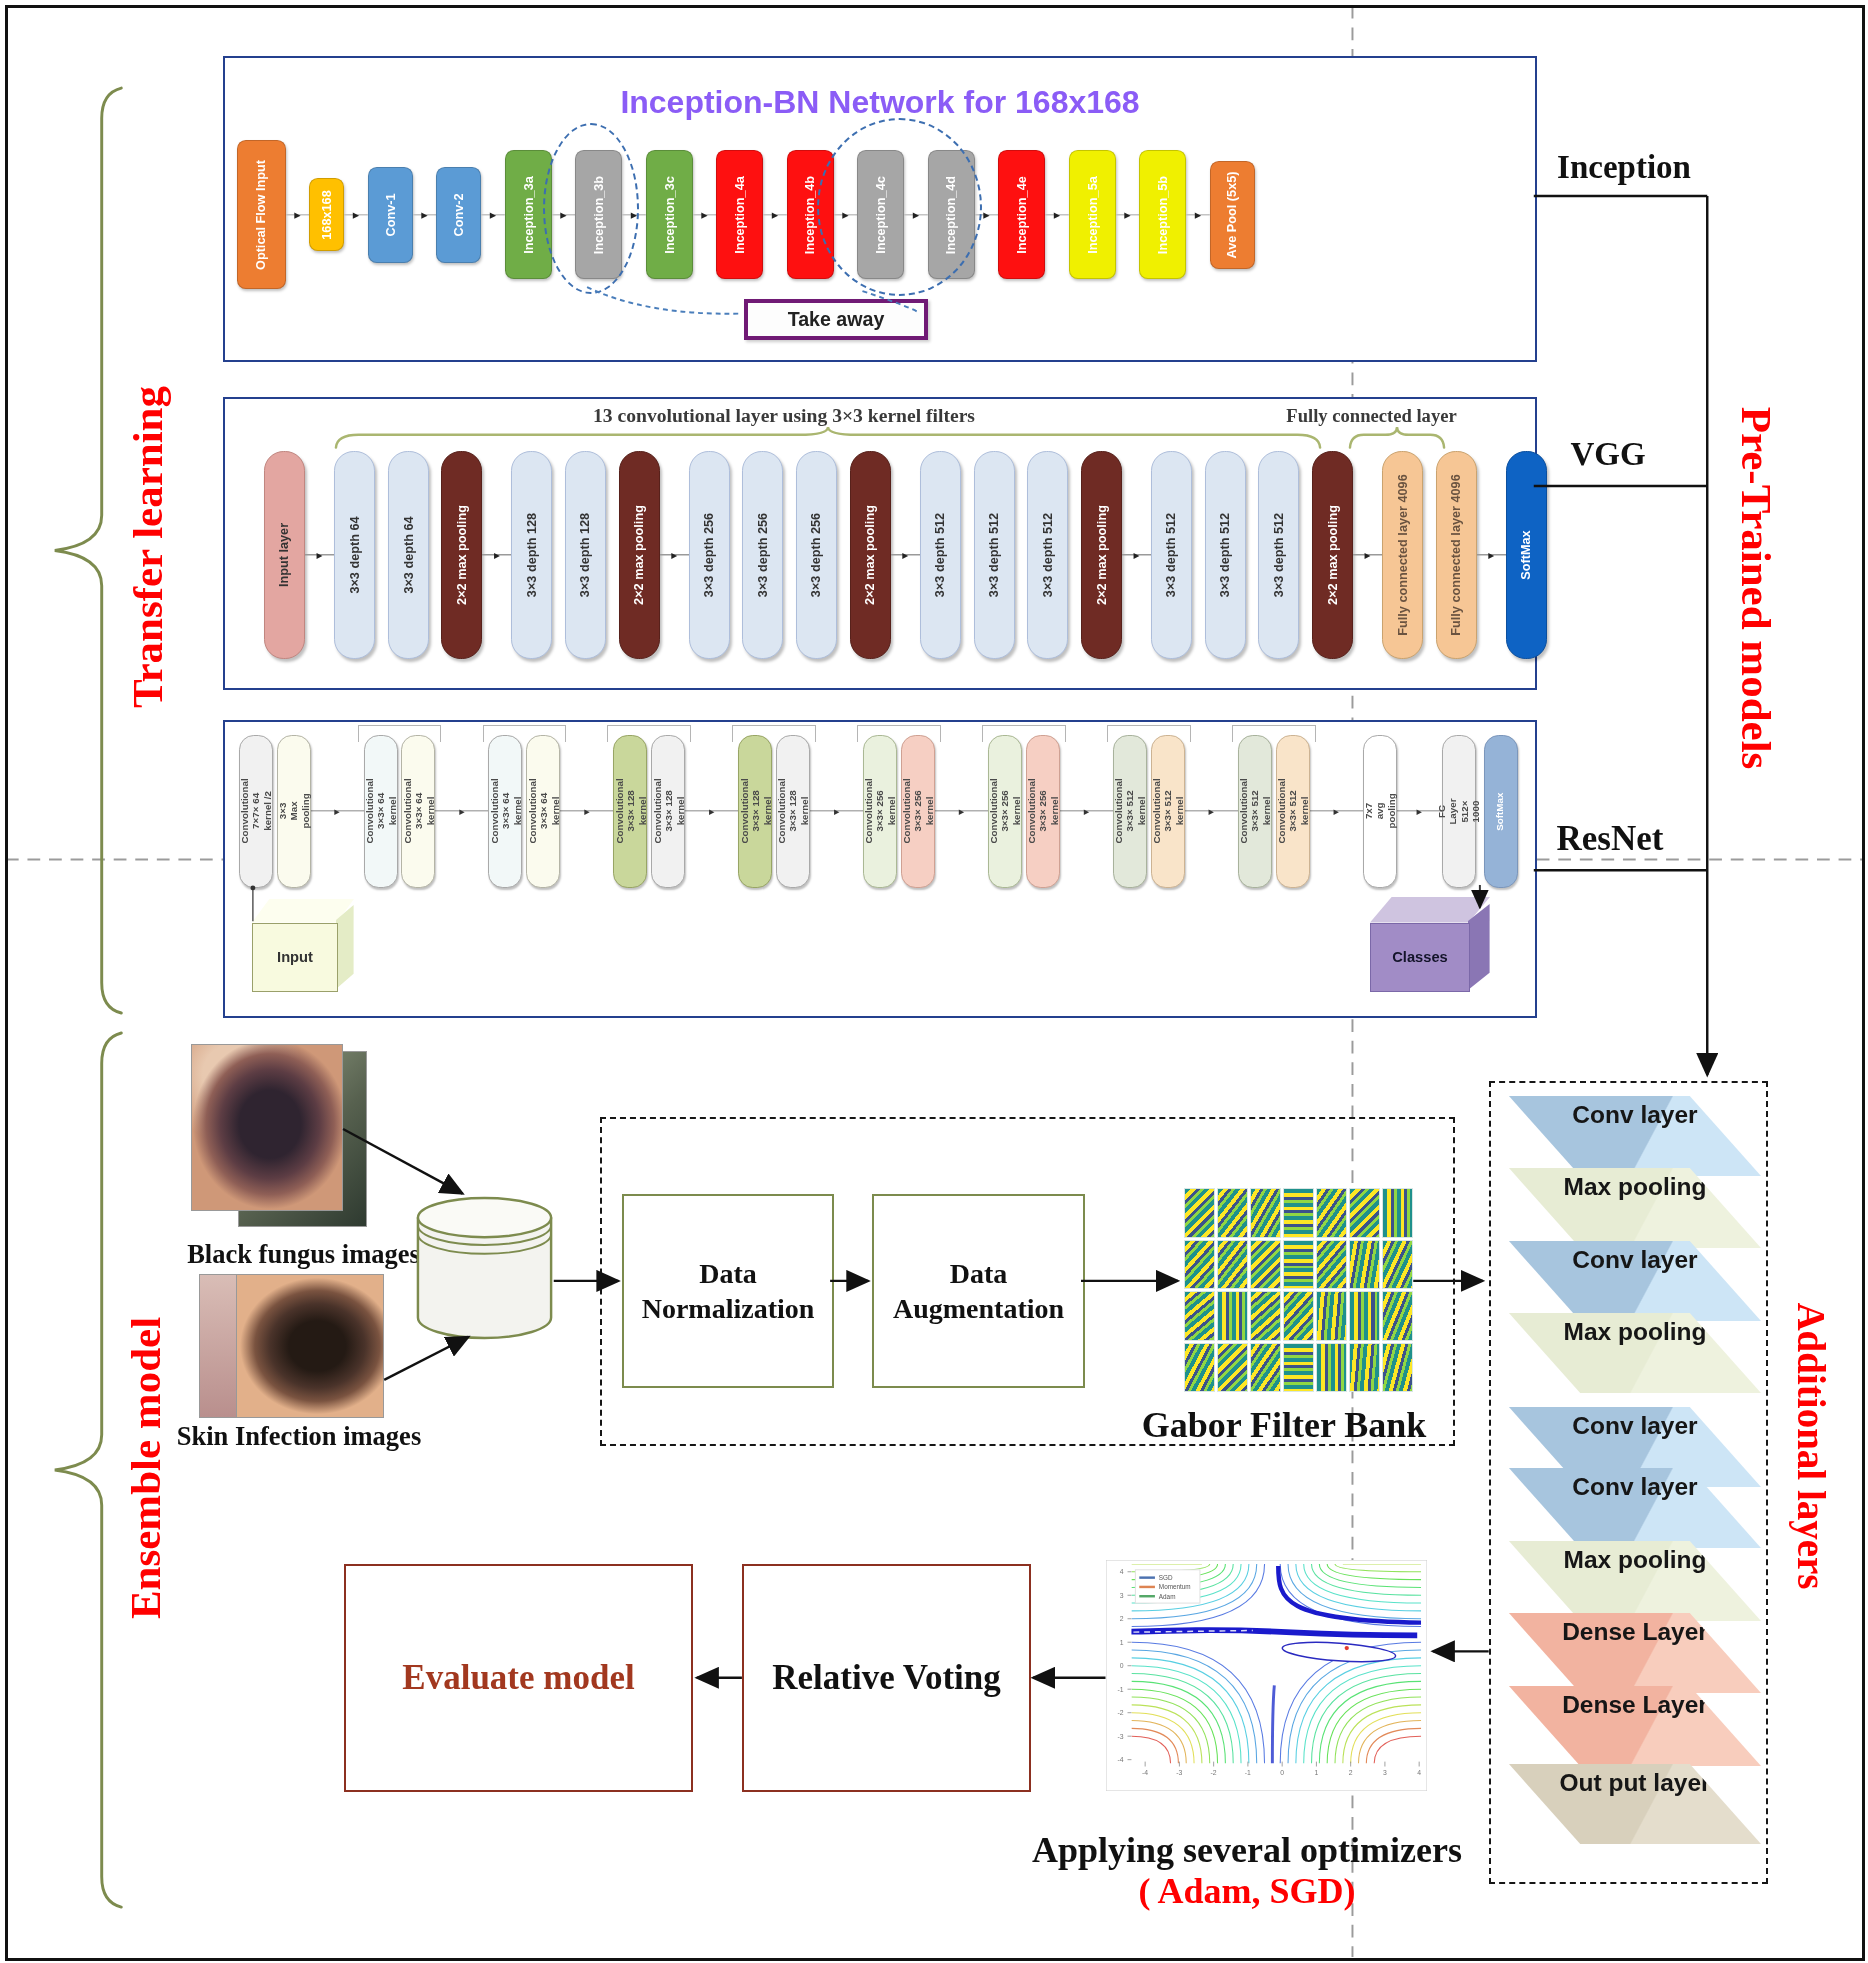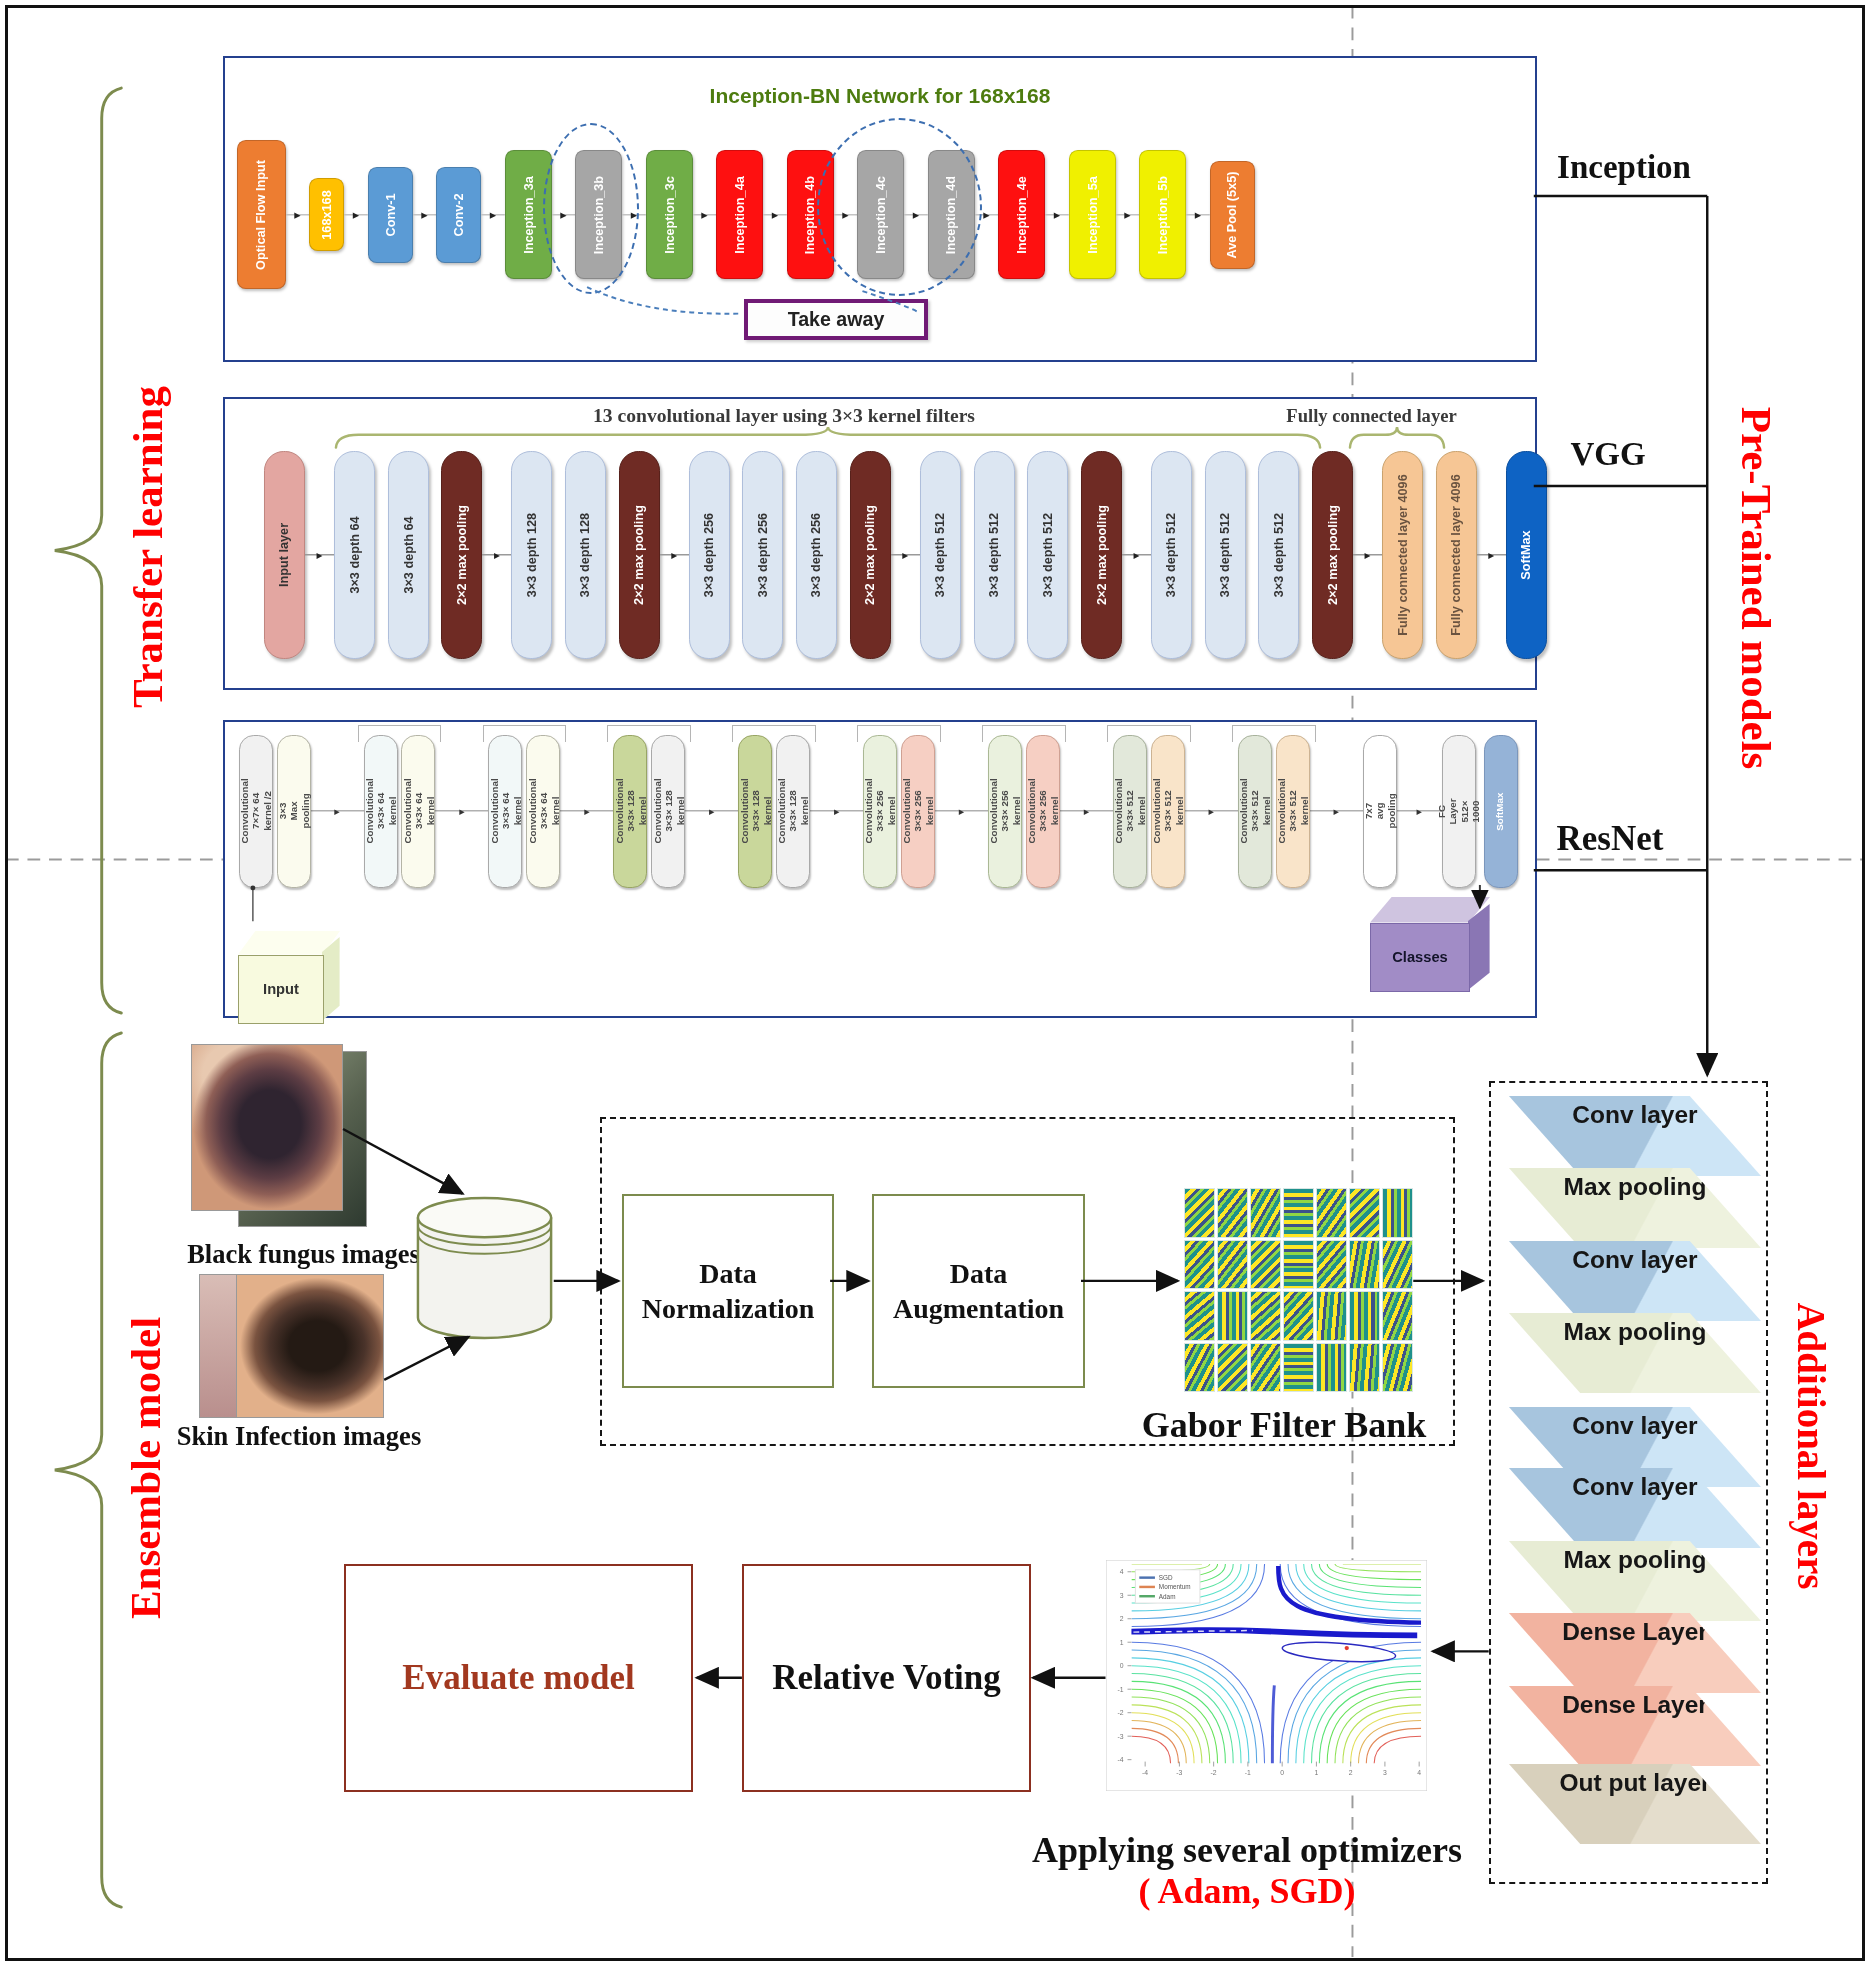--- a/index.html
+++ b/index.html
@@ -3,21 +3,21 @@
 <meta charset="utf-8">
 <style>
   html,body{margin:0;padding:0;background:#fff;}
   #stage{position:relative;width:1868px;height:1963px;background:#fff;overflow:hidden;
          font-family:"Liberation Sans",sans-serif;color:#111;}
   .abs{position:absolute;}
   #frame{left:4.9px;top:4.9px;width:1854px;height:1950px;border:3.9px solid #111;}
   svg.layer{position:absolute;left:0;top:0;pointer-events:none;}
   
   .bluebox{position:absolute;background:#fff;border:2.9px solid #24408e;}
-  .boxtitle{position:absolute;left:0;right:0;text-align:center;font-weight:bold;font-size:21px;color:#4d7c0f;}
+  .boxtitle{position:absolute;left:0;right:0;text-align:center;font-weight:bold;font-size:32px;color:#8b5cf6;}
   
   .vlabel{position:absolute;white-space:nowrap;font-family:"Liberation Serif",serif;font-weight:bold;color:#ff0000;}
   .sidelab{position:absolute;white-space:nowrap;font-family:"Liberation Serif",serif;font-weight:bold;color:#111;
            transform:translate(-50%,-50%);}
   
   .flexrow{position:absolute;display:flex;align-items:center;}
   .iblk{border-radius:8.8px;display:flex;align-items:center;justify-content:center;
         box-shadow:1px 2px 2.9px rgba(0,0,0,.25);border:1px solid rgba(0,0,0,.18);}
   .t-input{width:47px;height:147px;background:#ed7d31;}
   .t-mini{width:33px;height:71px;background:#ffc000;}
@@ -398,21 +398,21 @@
           </div>
         </div>
         <div class="rgap-s"></div>
         <div class="rgrp">
           <div class="rpill r-blue2">
             <div class="vtext">SoftMax</div>
           </div>
         </div>
       </div>
 
-    <div class="abs" style="left:13px;top:177px;width:102px;height:92px;margin-top:32px;">
+    <div class="abs" style="left:27px;top:177px;width:102px;height:92px;">
       <div class="face" style="left:0;top:0;width:102px;height:23.5px;background:#fdfeef;clip-path:polygon(17% 0,100% 0,83% 100%,0 100%);"></div>
       <div class="face" style="left:84px;top:5.9px;width:17.6px;height:84px;background:#e4ecc6;clip-path:polygon(0 18%,100% 0,100% 82%,0 100%);"></div>
       <div class="face" style="left:0;top:23.5px;width:84px;height:67px;background:#f8fadf;border:1.5px solid #9aa06a;
            display:flex;align-items:center;justify-content:center;font-weight:bold;font-size:14.7px;color:#333;">Input</div>
     </div>
 
     <div class="abs" style="left:1145px;top:175px;width:120px;height:94px;">
       <div class="face" style="left:0;top:0;width:120px;height:25.5px;background:#cfc4e0;clip-path:polygon(18% 0,100% 0,82% 100%,0 100%);"></div>
       <div class="face" style="left:98px;top:6.9px;width:21.6px;height:86px;background:#8a76b4;clip-path:polygon(0 20%,100% 0,100% 80%,0 100%);"></div>
       <div class="face" style="left:0;top:25.5px;width:98px;height:67px;background:#a18cc6;border:1.5px solid #7b68a8;

